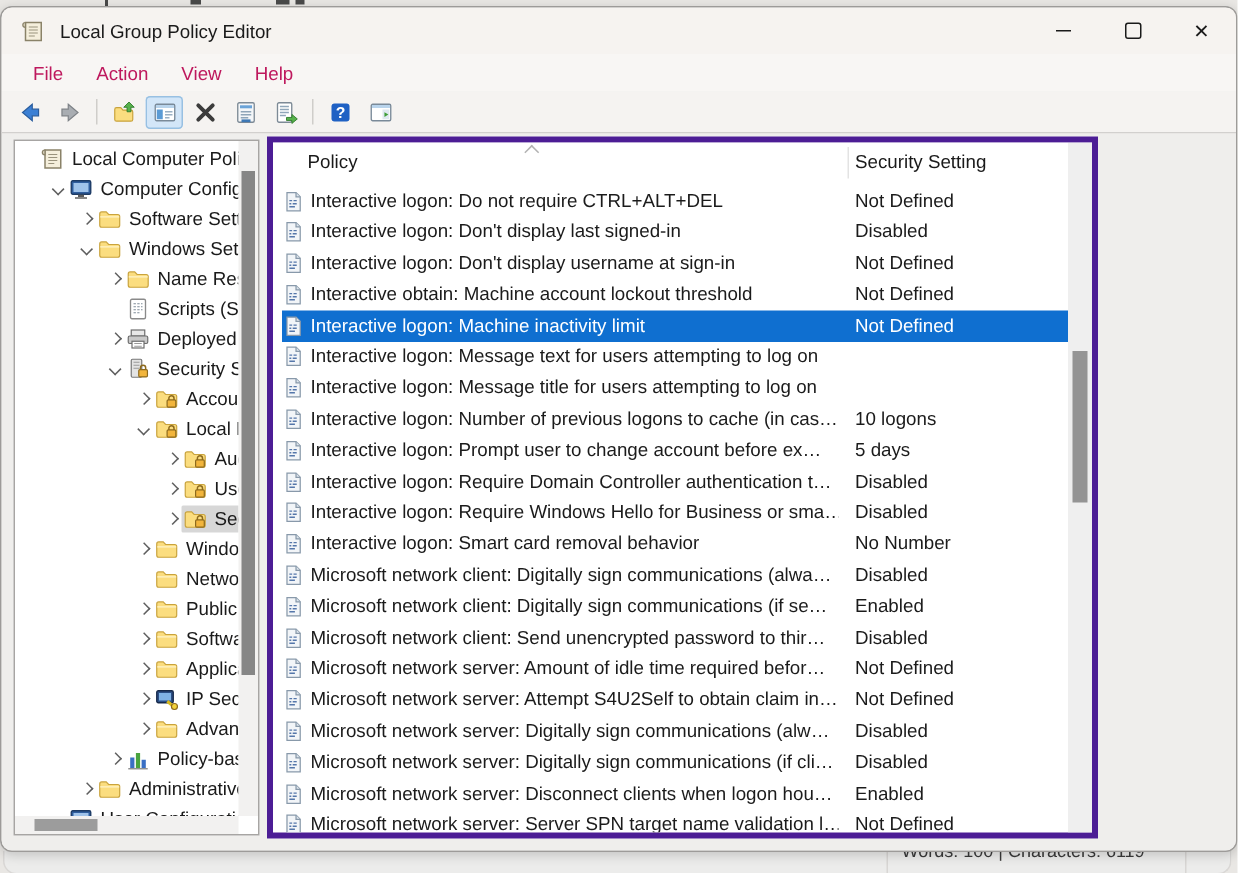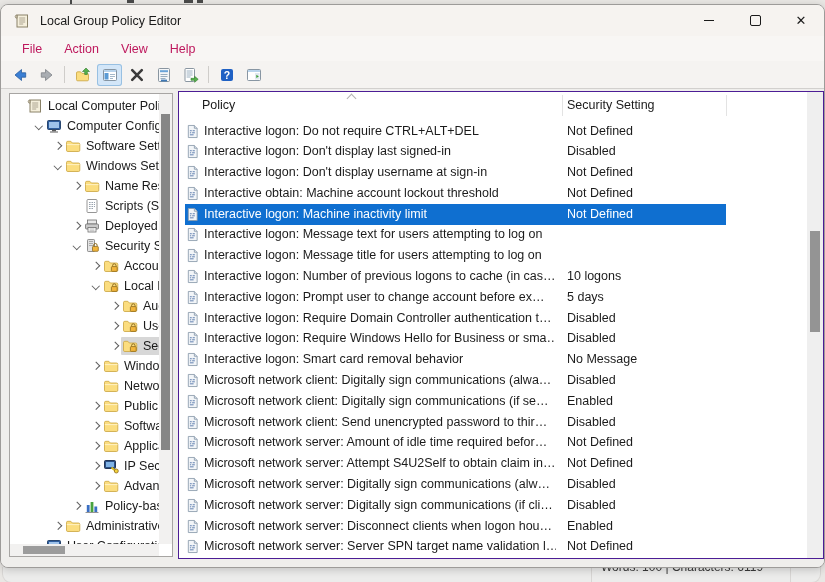--- a/index.html
+++ b/index.html
@@ -65,22 +65,22 @@
   .node{display:flex;align-items:center;padding:1px 3px 1px 1px;border-radius:1px;}
   .tree-row.selected .node{background:#d7d7d7;}
   .tree-icon{width:16px;height:16px;flex:0 0 16px;}
   .tree-label{font-size:12.5px;color:#1a1a1a;padding-left:5px;}
   .tree-vscroll{position:absolute;top:0;right:0;bottom:12px;width:13px;background:#f2f1f0;}
   .tree-vthumb{position:absolute;left:2px;right:2px;top:20px;height:336px;background:#868686;}
   .tree-hscroll{position:absolute;left:0;right:13px;bottom:0;height:12px;background:#f2f1f0;}
   .tree-hthumb{position:absolute;left:13px;width:42px;top:2px;bottom:2px;background:#9c9c9c;}
 
   
-  .list-pane{position:absolute;left:177px;top:2px;width:646px;bottom:8px;
-    background:#fff;border:1px solid #4c1d95;box-sizing:border-box;overflow:hidden;}
+  .list-pane{position:absolute;left:177px;top:2px;width:554px;bottom:8px;
+    background:#fff;border:4px solid #4c1d95;box-sizing:border-box;overflow:hidden;}
   .list-header{position:absolute;left:0;right:16px;top:0;height:28px;background:#fff;}
   .col-label{position:absolute;top:6px;font-size:12.5px;color:#1a1a1a;}
   .col-policy{left:23px;}
   .col-setting{left:388px;}
   .hdr-div{position:absolute;top:3px;bottom:4px;width:1px;background:#e3e3e3;}
   .scroll-hint{position:absolute;left:169px;top:3px;width:6px;height:6px;
     border-left:1.3px solid #b2b2b2;border-top:1.3px solid #b2b2b2;transform:rotate(45deg);}
   .list-body{position:absolute;left:0;right:16px;top:29px;bottom:0;overflow:hidden;}
   .list-row{height:20.8px;position:relative;}
   .row-sel{position:absolute;left:6px;width:541px;top:0;bottom:0;background:#0f6fd0;display:none;}
@@ -629,21 +629,21 @@
               <use href="#sym-policy-doc"></use>
             </svg>
             <span class="row-policy">Interactive logon: Require Windows Hello for Business or sma…</span>
             <span class="row-setting">Disabled</span>
           </div>
           <div class="list-row">
             <svg class="row-icon">
               <use href="#sym-policy-doc"></use>
             </svg>
             <span class="row-policy">Interactive logon: Smart card removal behavior</span>
-            <span class="row-setting">No Message</span>
+            <span class="row-setting">No Number</span>
           </div>
           <div class="list-row">
             <svg class="row-icon">
               <use href="#sym-policy-doc"></use>
             </svg>
             <span class="row-policy">Microsoft network client: Digitally sign communications (alwa…</span>
             <span class="row-setting">Disabled</span>
           </div>
           <div class="list-row">
             <svg class="row-icon">

